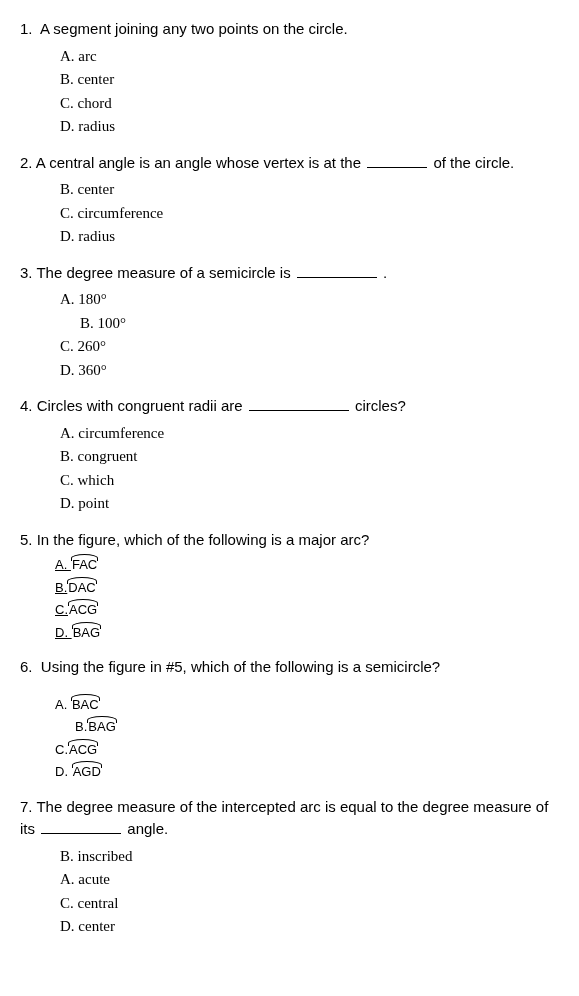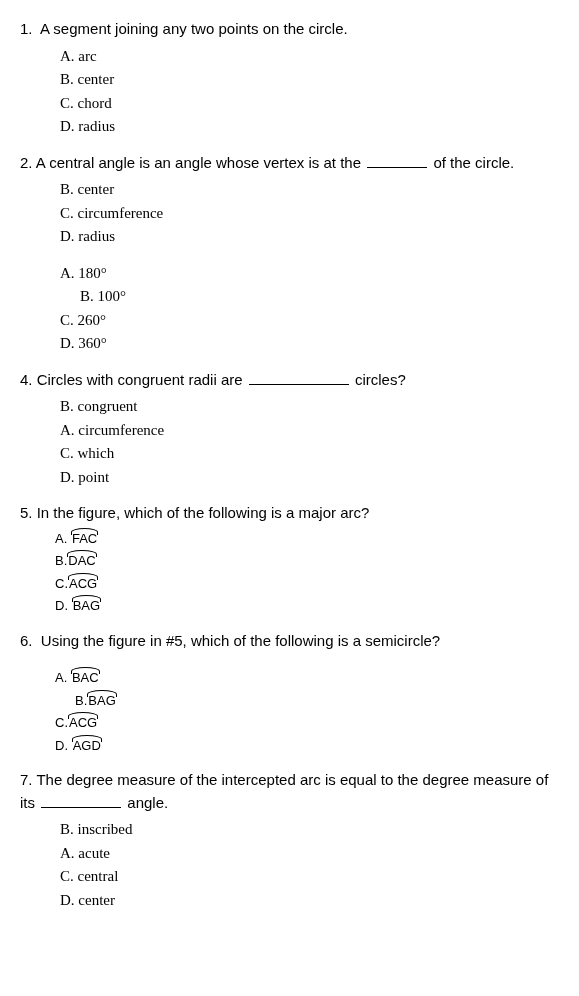--- a/index.html
+++ b/index.html
@@ -52,20 +52,21 @@
     }
 
     .q5-choices {
       padding-left: 35px;
       margin-top: 4px;
     }
 
     .q5-choice {
       margin-bottom: 3px;
       font-size: 13px;
+      text-decoration: underline;
     }
 
     .q6-choices {
       padding-left: 35px;
       margin-top: 16px;
     }
 
     .q6-choice {
       margin-bottom: 3px;
       font-size: 13px;
@@ -118,35 +119,38 @@
     2. A central angle is an angle whose vertex is at the <span class="blank blank-short"></span> of the circle.
   </div>
   <div class="choices">
     <div class="choice">B. center</div>
     <div class="choice">C. circumference</div>
     <div class="choice">D. radius</div>
   </div>
 </div>
 
 <div class="question-block">
+  <div class="question-text">
+    3. The degree measure of a semicircle is <span class="blank"></span> .
+  </div>
   <div class="choices">
     <div class="choice">A. 180°</div>
     <div class="choice sub-indent">B. 100°</div>
     <div class="choice">C. 260°</div>
     <div class="choice">D. 360°</div>
   </div>
 </div>
 
 <div class="question-block">
   <div class="question-text">
     4. Circles with congruent radii are <span class="blank blank-long"></span> circles?
   </div>
   <div class="choices">
+    <div class="choice">A. circumference</div>
     <div class="choice">B. congruent</div>
-    <div class="choice">A. circumference</div>
     <div class="choice">C. which</div>
     <div class="choice">D. point</div>
   </div>
 </div>
 
 <div class="question-block">
   <div class="question-text">
     5. In the figure, which of the following is a major arc?
   </div>
   <div class="q5-choices">

